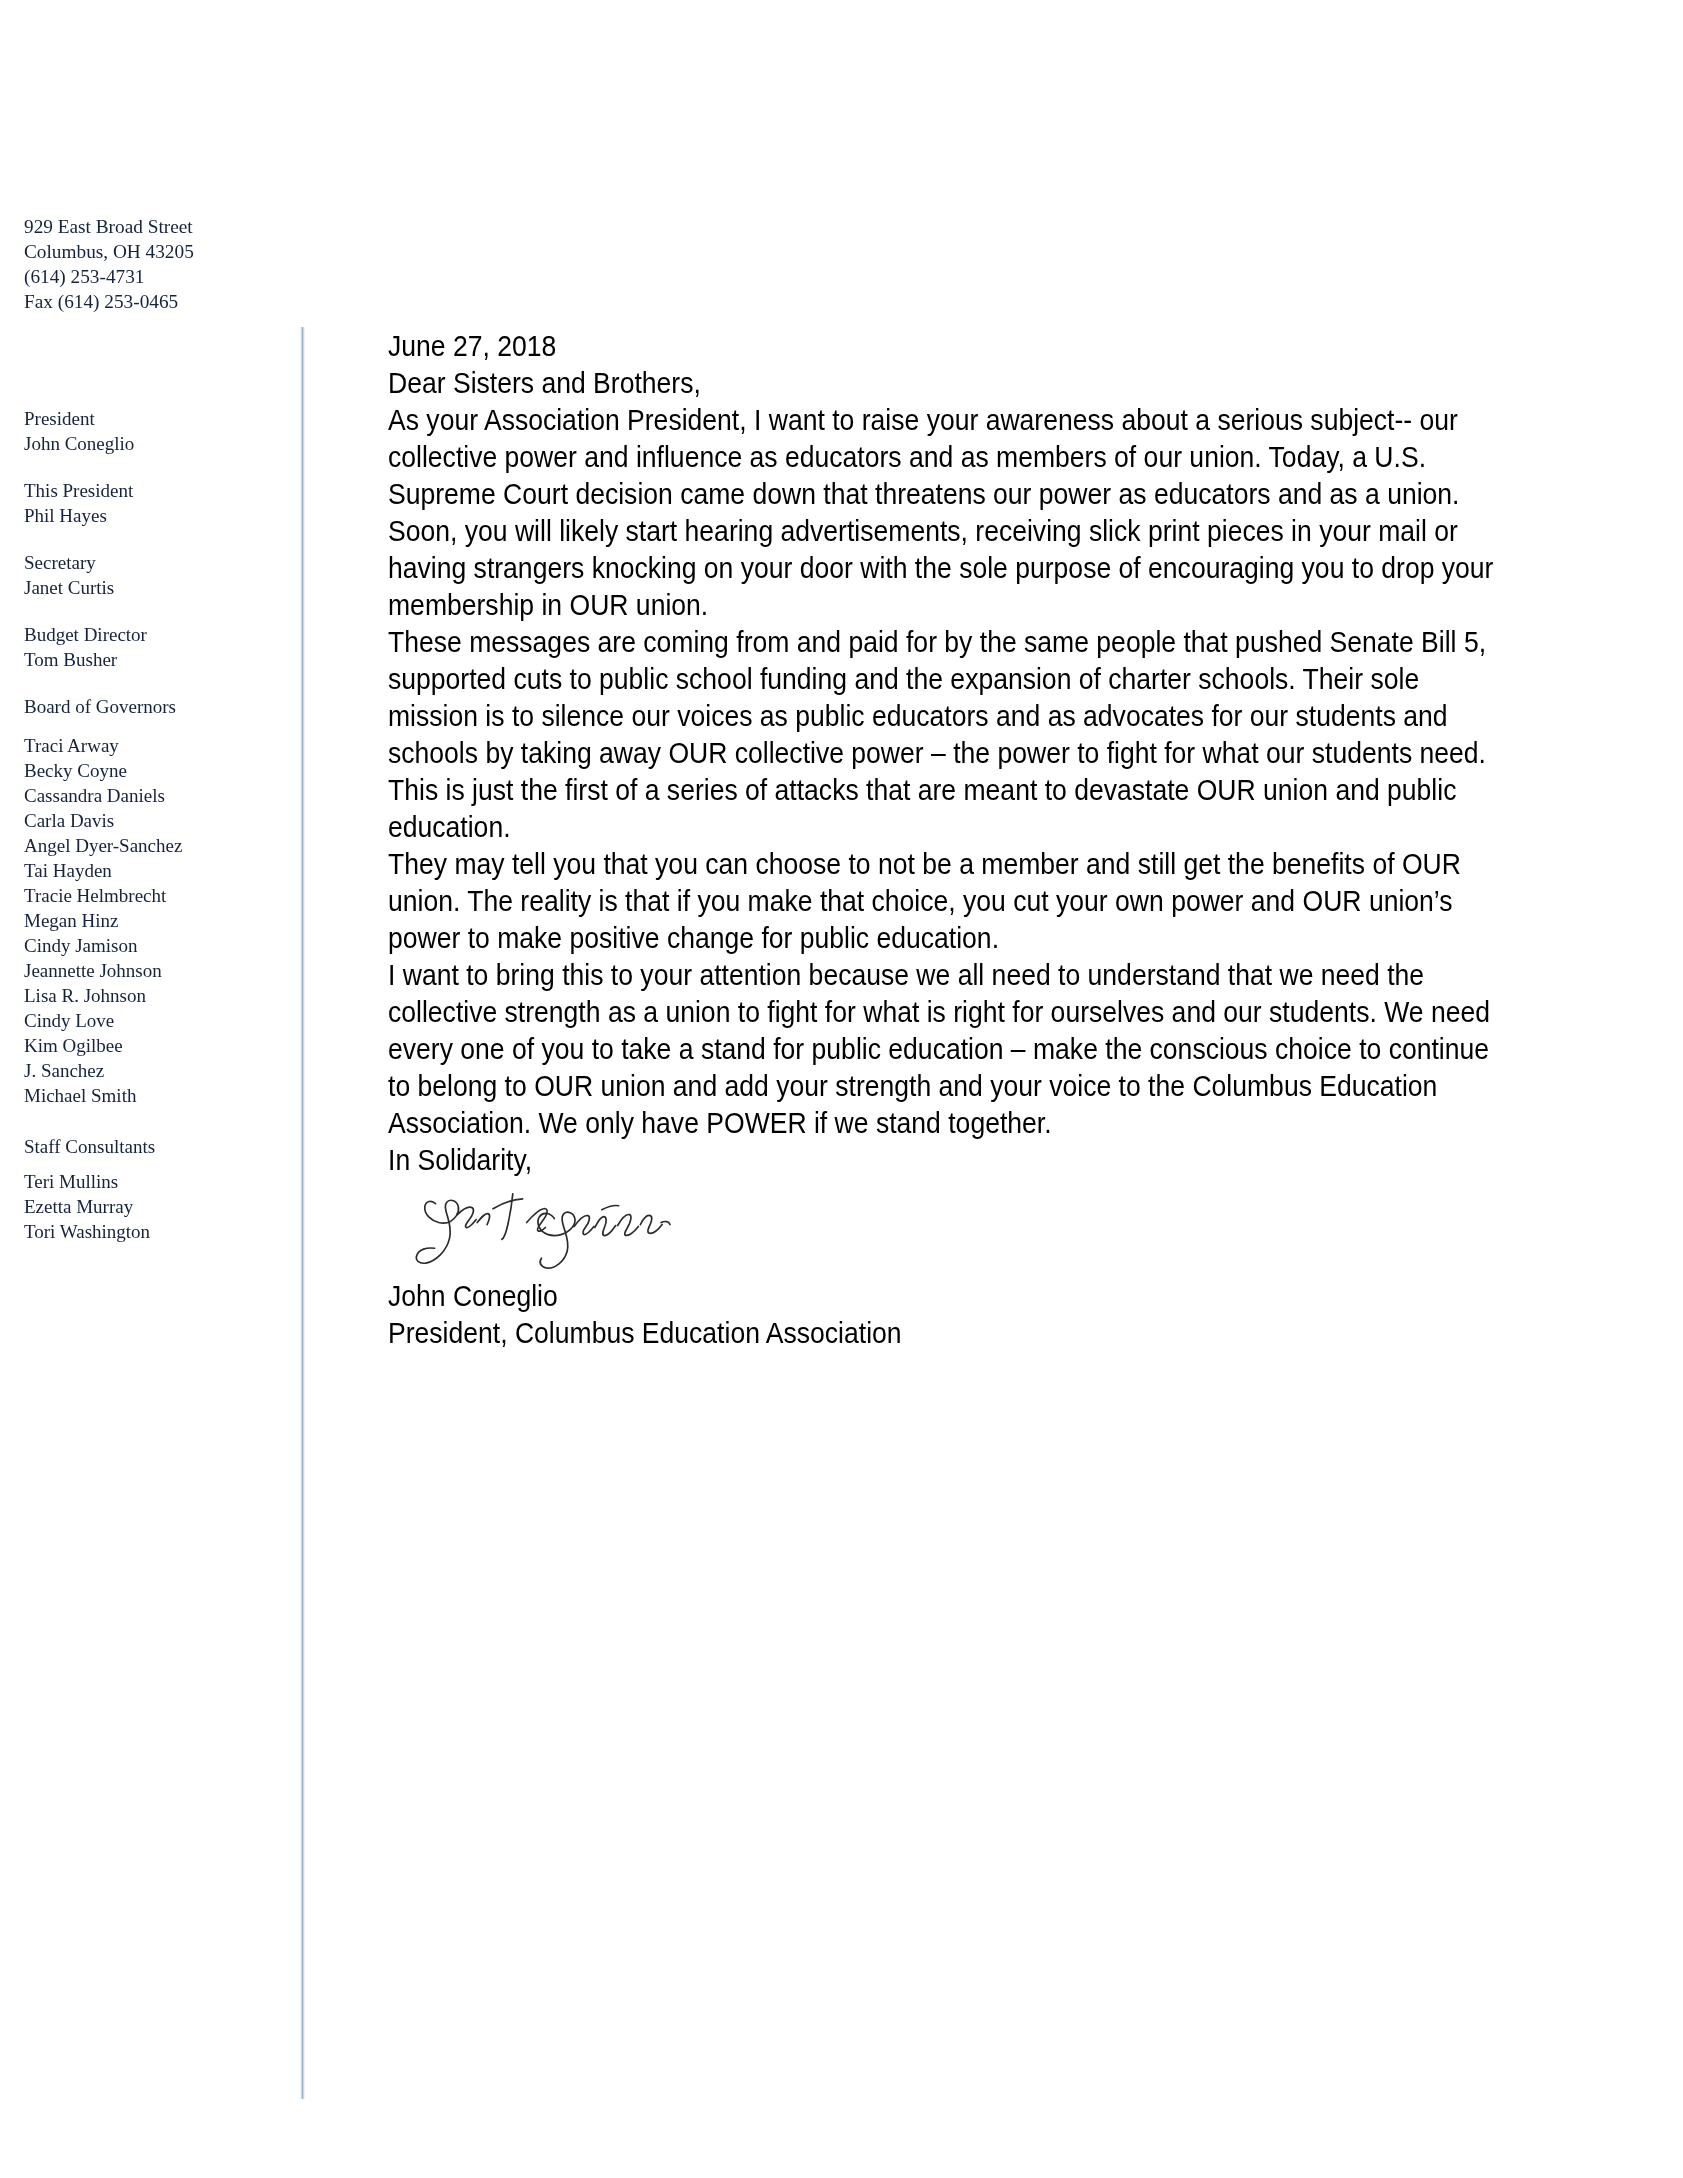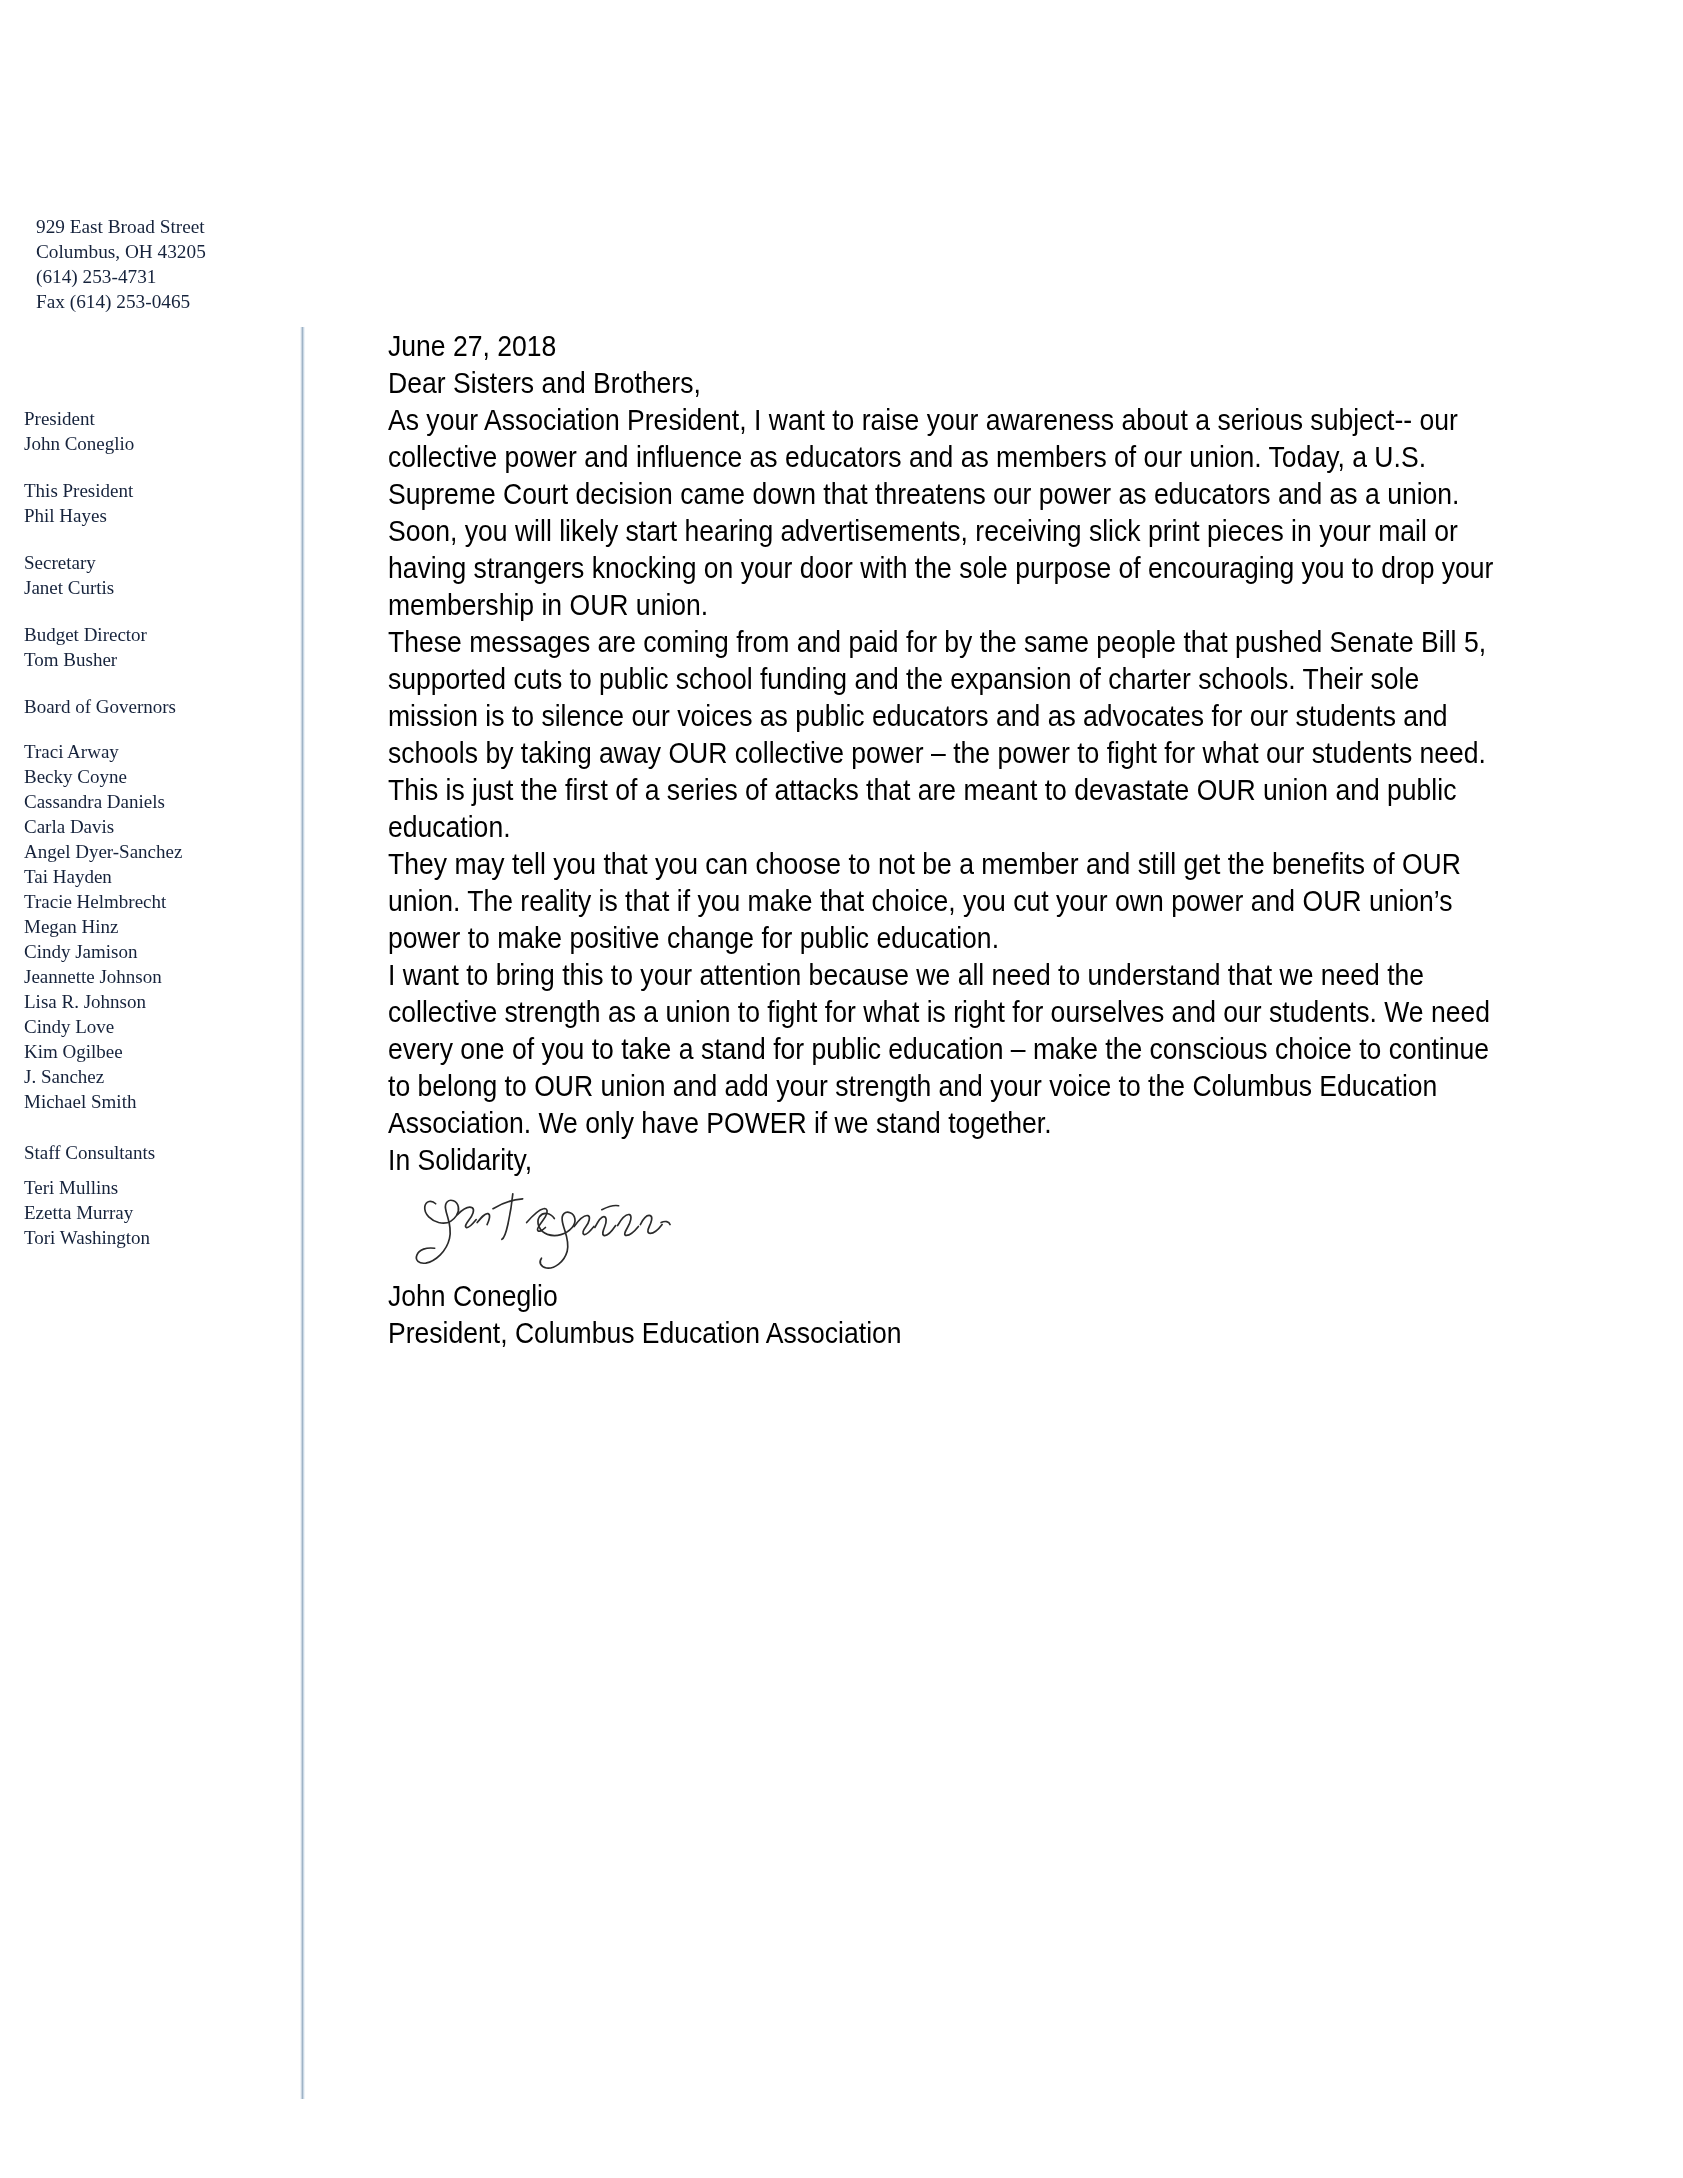--- a/index.html
+++ b/index.html
@@ -16,33 +16,33 @@
     font-family:"DejaVu Sans",sans-serif;
     font-weight:bold;
     font-size:19.3px;
     letter-spacing:-0.4px;
     color:#000;
     white-space:nowrap;
     transform:scaleX(0.97);
     transform-origin:left center;
   }
 
-  #address-block{position:absolute;left:36px;top:214px;width:248px;
+  #address-block{position:absolute;left:24px;top:214px;width:248px;
     font-family:"Liberation Serif",serif;font-size:19.3px;line-height:25px;
     color:#16233c;}
   #address-block div{white-space:nowrap;}
 
   #officers{position:absolute;left:24px;top:406px;width:252px;
     font-family:"Liberation Serif",serif;color:#16233c;}
   .officer-group{margin-bottom:22px;}
   .officer-role{font-size:19px;line-height:25px;white-space:nowrap;}
   .officer-name{font-size:19px;line-height:25px;white-space:nowrap;}
 
   .roster-heading{font-size:19px;line-height:25px;white-space:nowrap;
-    margin-bottom:20px;}
+    margin-bottom:14px;}
   .roster-list{list-style:none;margin:0;padding:0;}
   .roster-list li{font-size:19px;line-height:25px;white-space:nowrap;}
 
   #board-block{margin-top:4px;margin-bottom:26px;}
   #staff-block .roster-heading{margin-bottom:10px;}
 
   
   #divider{position:absolute;left:300px;top:327px;width:5px;height:1772px;
     background:linear-gradient(to right,
         rgba(255,255,255,0) 0%,

